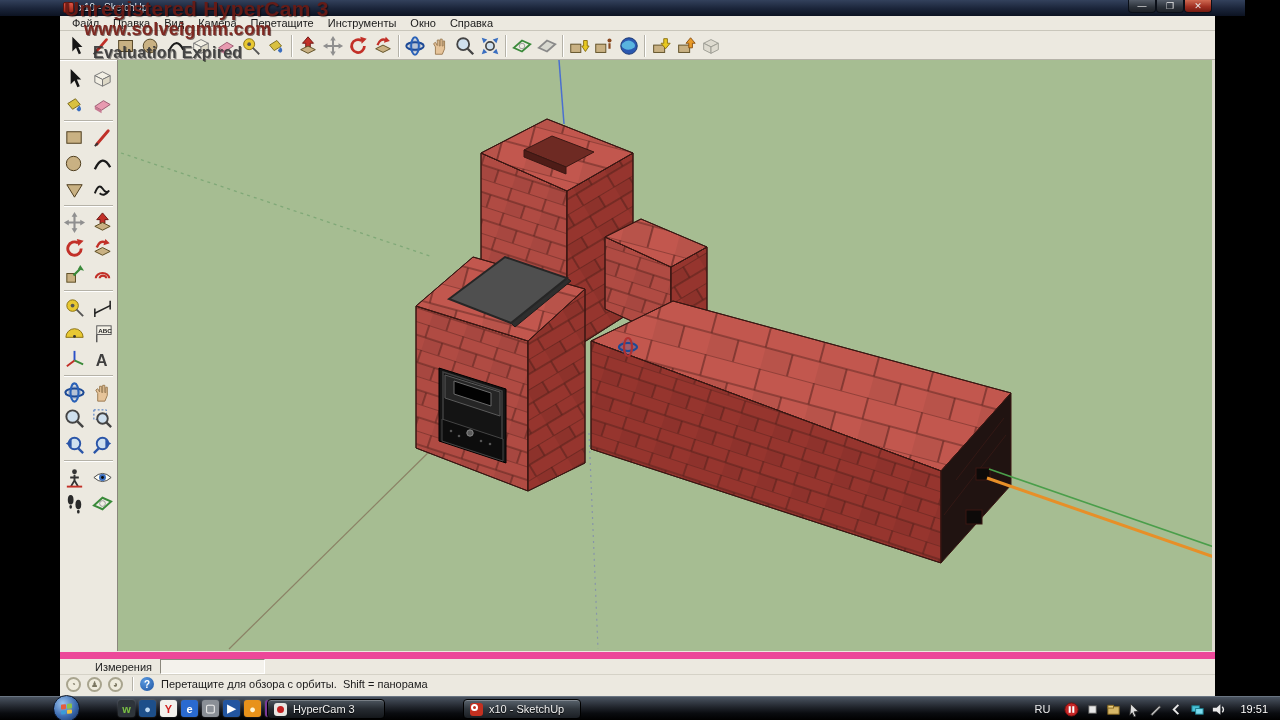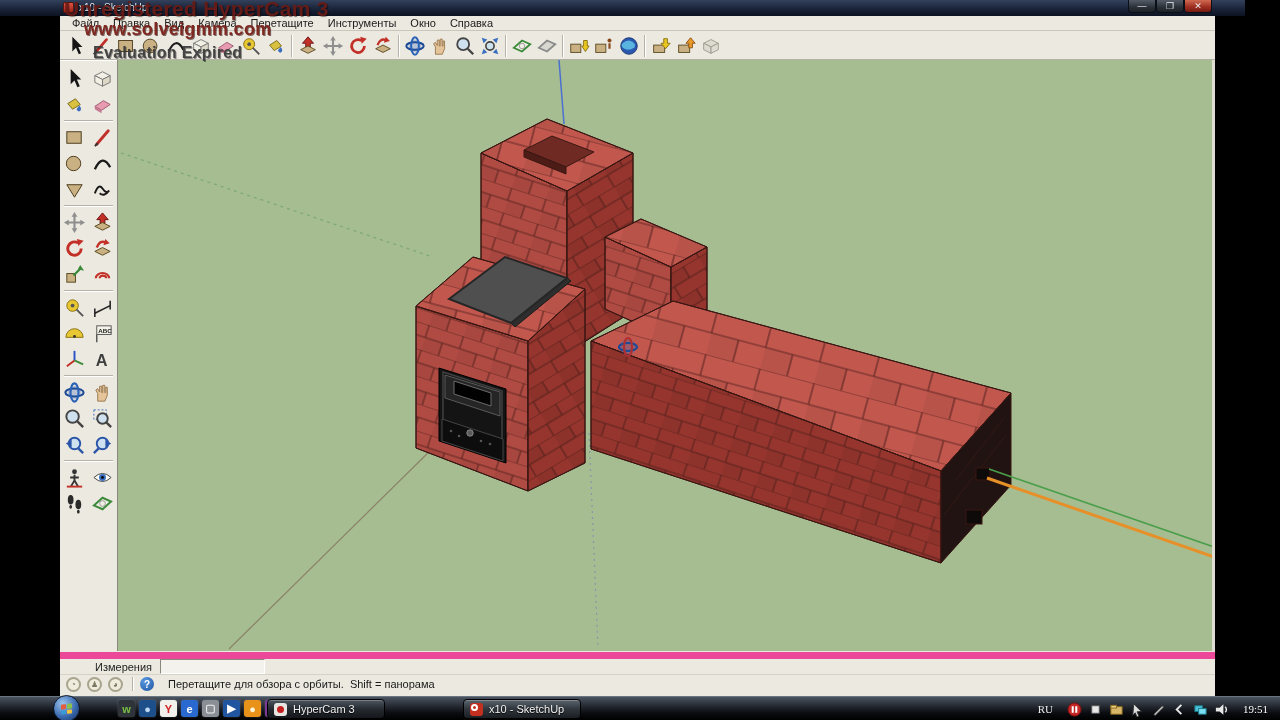--- a/index.html
+++ b/index.html
@@ -57,21 +57,21 @@
   #measure-label{font-size:11px;color:#222;margin-left:35px;}
   #measure-box{margin-left:8px;width:105px;height:15px;background:#f4f2ec;border:1px solid #8a877c;
     border-right-color:#fff;border-bottom-color:#fff;font-size:11px;padding:0 3px;color:#222;}
   #statusbar{position:absolute;left:0;top:658px;width:100%;height:19px;background:var(--chrome);
     display:flex;align-items:center;border-top:1px solid #d5d2c7;}
   .st-circ{width:15px;height:15px;border-radius:50%;border:2px solid #a8a48e;background:#efecdd;
     margin-left:6px;display:flex;align-items:center;justify-content:center;font-size:8px;color:#7a7660;}
   #st-sep{width:1px;height:14px;background:#b5b2a8;box-shadow:1px 0 0 #fff;margin:0 7px 0 9px;}
   #help-circ{width:14px;height:14px;border-radius:50%;background:radial-gradient(circle at 35% 30%,#5a9ae0,#1e53a0);
     color:#fff;font-size:10px;font-weight:bold;display:flex;align-items:center;justify-content:center;}
-  #status-hint{font-size:11px;color:#1a1a1a;margin-left:14px;white-space:pre;}
+  #status-hint{font-size:11px;color:#1a1a1a;margin-left:7px;white-space:pre;}
 
   
   #win-right{position:absolute;left:1152px;top:44px;width:3px;height:614px;background:#dfdcd2;}
 
   
   .wm{position:absolute;font-weight:bold;pointer-events:none;z-index:60;letter-spacing:.3px;}
   #wm1{left:64px;top:-3px;font-size:21px;color:var(--wm-red);text-shadow:1px 1px 1px rgba(0,0,0,.55);opacity:.92;}
   #wm2{left:84px;top:19px;font-size:18px;color:#7a1f18;text-shadow:1px 1px 0 rgba(40,5,5,.6);opacity:.95;}
   #wm3{left:93px;top:44px;font-size:16px;color:var(--wm-gray);text-shadow:1px 1px 0 rgba(0,0,0,.45);opacity:.95;}
 
@@ -84,21 +84,21 @@
   #orb-flag{width:11px;height:10px;display:grid;grid-template-columns:1fr 1fr;grid-template-rows:1fr 1fr;gap:1px;transform:skewY(-6deg);}
   #orb-flag span{border-radius:1px;}
   #quicklaunch{position:absolute;left:118px;top:3px;display:flex;gap:4px;}
   .ql{width:17px;height:17px;border-radius:3px;display:flex;align-items:center;justify-content:center;
     font-size:11px;font-weight:bold;box-shadow:0 0 2px rgba(255,255,255,.25);}
   .taskbtn{position:absolute;top:2px;height:20px;width:118px;border-radius:4px;
     background:linear-gradient(#4d565f,#262b31 50%,#14171b);border:1px solid #000;
     box-shadow:inset 0 1px 0 rgba(255,255,255,.25);display:flex;align-items:center;padding-left:6px;gap:6px;}
   .taskbtn .lbl{font-size:11px;color:#f0f0f0;text-shadow:0 1px 1px #000;}
   .taskbtn .tico{width:13px;height:13px;border-radius:3px;}
-  #tray{position:absolute;right:0;top:0;height:24px;display:flex;align-items:center;font-family:Liberation Serif, serif;}
+  #tray{position:absolute;right:0;top:0;height:24px;display:flex;align-items:center;}
   #tray-lang{font-size:11px;color:#e8e8e8;margin-right:14px;}
   #tray-icons{display:flex;align-items:center;gap:6px;margin-right:8px;}
   #tray-clock{font-size:11px;color:#fff;margin:0 12px 0 6px;text-shadow:0 1px 1px #000;text-align:center;}
 </style>
 </head>
 <body>
 
 <div id="screen">
 
   <div id="titlebar">

